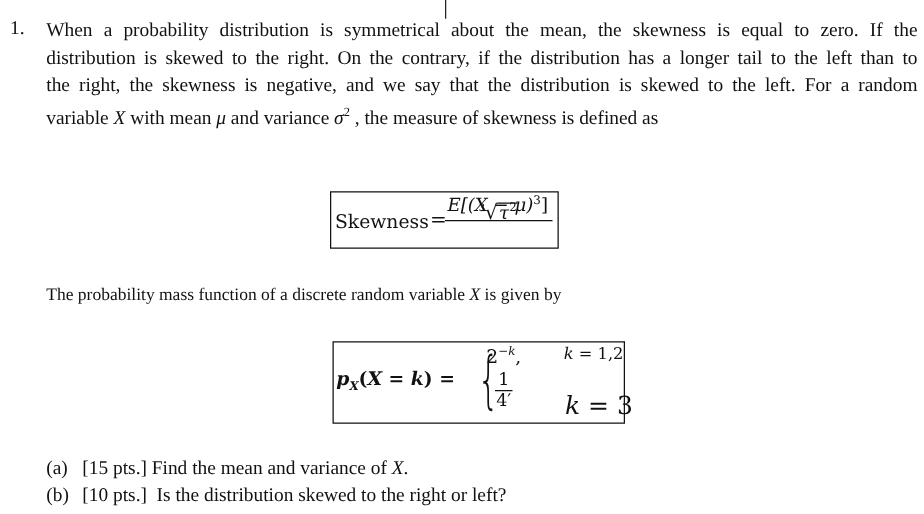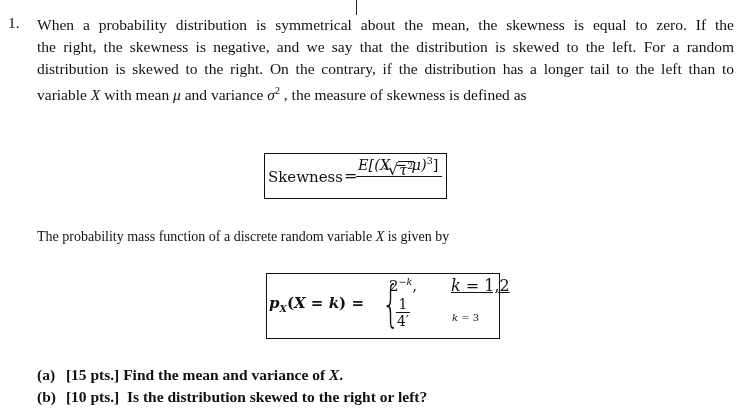--- a/index.html
+++ b/index.html
@@ -28,39 +28,39 @@
   .sk-den sup { font-size:9.5px; font-style:normal; }
   .pm-lhs { position:absolute; left:2px; top:20px; font-size:15px; font-style:italic; white-space:nowrap;font-weight:bold; }
   .pm-lhs sub { font-size:9.5px; }
   .pm-lhs .n { font-style:normal; }
   .pm-brace { position:absolute; left:115px; top:2px; font-size:50px; line-height:56px; font-weight:100;
               transform:scaleX(0.55); transform-origin:left; font-family:"DejaVu Sans", sans-serif; }
   .pm-c1 { position:absolute; left:122px; top:2px; font-size:15px; }
   .pm-c1 sup { font-size:9.5px; font-style:italic; }
   .pm-frac { position:absolute; left:129px; top:22px; width:14px; text-align:center; font-size:14px; }
   .pm-frac .fbar { height:1px; background:#111; margin:0 0; }
-  .pm-r1 { position:absolute; left:184px; top:2px; font-size:16px; white-space:nowrap;text-decoration:underline; }
-  .pm-r2 { position:absolute; left:185px; top:38px; font-size:10px; white-space:nowrap; }
+  .pm-r1 { position:absolute; left:184px; top:2px; font-size:13px; white-space:nowrap; }
+  .pm-r2 { position:absolute; left:185px; top:38px; font-size:20px; white-space:nowrap; }
   .pm-r1 i, .pm-r2 i { font-style:italic; }
   .intro2 { position:absolute; left:37px; top:229px; font-size:14px; }
-  .parts { position:absolute; left:37px; top:364px; font-size:15.5px; line-height:22px;font-weight:bold; }
+  .parts { position:absolute; left:37px; top:364px; font-size:15.5px; line-height:22px; }
   .parts .pl { display:block; white-space:nowrap; }
   .parts .lab { display:inline-block; width:25px; }
 </style>
 </head>
 <body>
 
 <div class="cursor-mark"></div>
 
 <span class="qnum">1.</span>
 
 <p class="para">
   <span class="ln">When a probability distribution is symmetrical about the mean, the skewness is equal to zero. If the</span>
+  <span class="ln">distribution is skewed to the right. On the contrary, if the distribution has a longer tail to the left than to</span>
   <span class="ln">the right, the skewness is negative, and we say that the distribution is skewed to the left. For a random</span>
-  <span class="ln">distribution is skewed to the right. On the contrary, if the distribution has a longer tail to the left than to</span>
   <span class="ln last"><span>variable </span><i class="m">X</i><span> with mean </span><i class="m">μ</i><span> and variance </span><i class="m">σ</i><sup style="font-size:10px">2</sup><span> , the measure of skewness is defined as</span></span>
 </p>
 
 <div class="box box1">
   <span class="sk-label cambria">Skewness</span>
   <span class="sk-eq cambria">=</span>
   <span class="sk-num cambria"><span>E[(X − μ)</span><sup>3</sup><span style="font-style:normal">]</span></span>
   <div class="sk-bar"></div>
   <span class="sk-den cambria"><span class="idx">3</span><span class="rad">√</span><span class="tau"><span>τ</span><sup>2</sup></span></span>
 </div>

